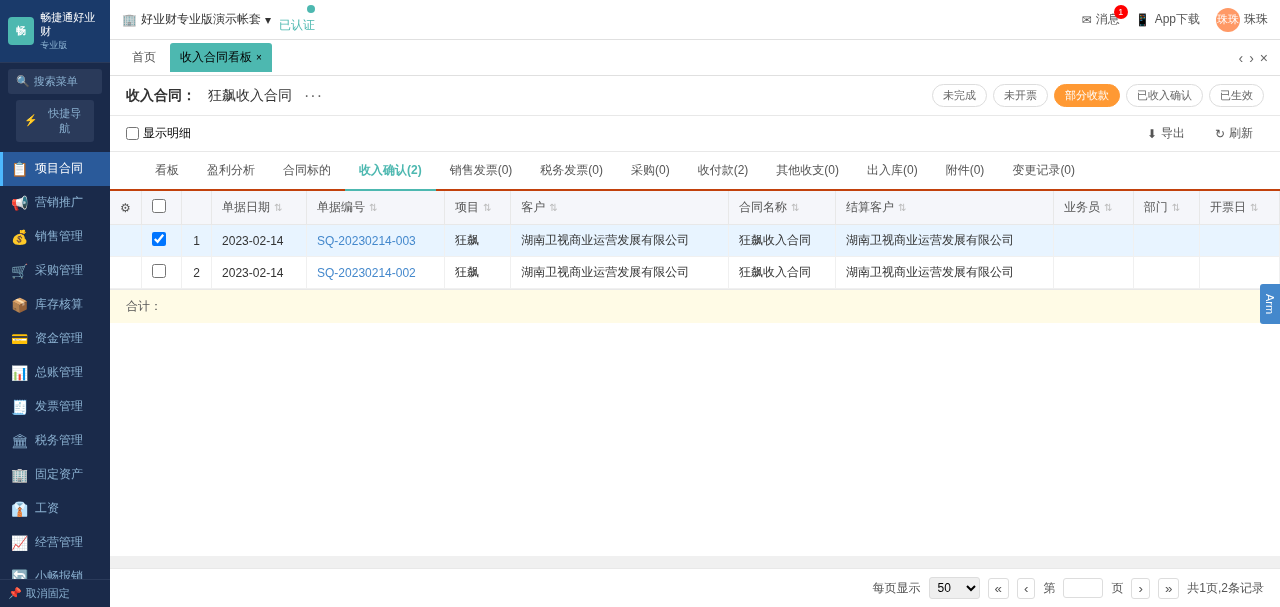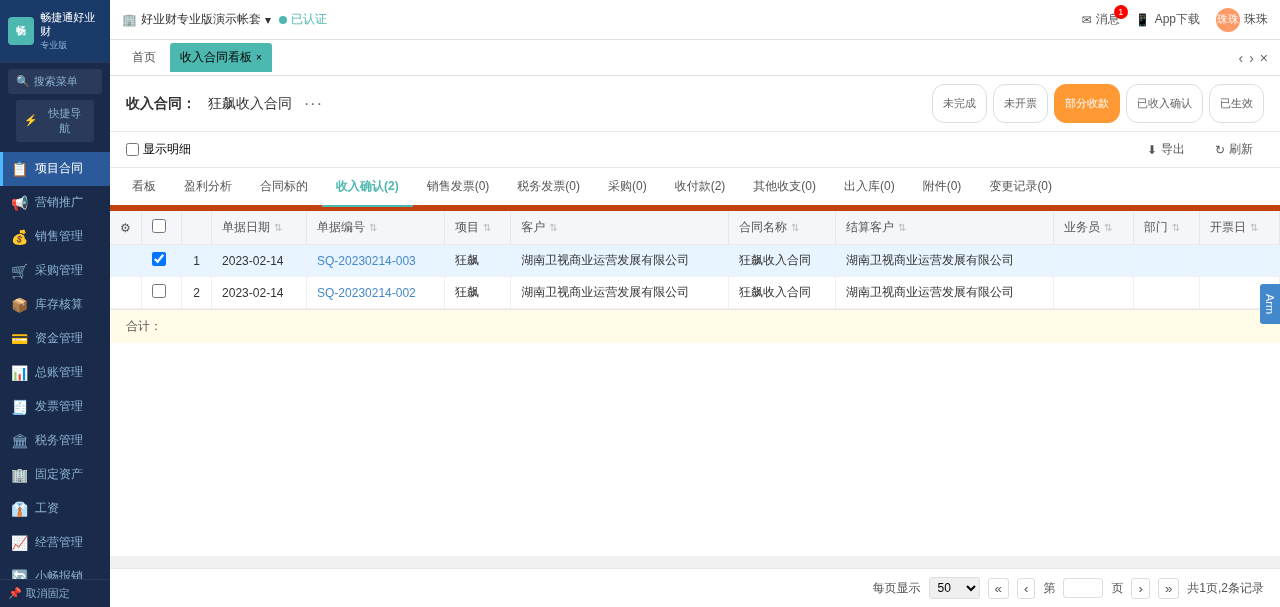--- a/index.html
+++ b/index.html
@@ -20,21 +20,21 @@
     .sidebar-scroll { overflow-y: auto; flex: 1; }
     .sidebar-scroll::-webkit-scrollbar { width: 4px; }
     .sidebar-scroll::-webkit-scrollbar-thumb { background: #2a3a5a; }
 
     
     .main { flex: 1; display: flex; flex-direction: column; height: 100%; overflow: hidden; }
 
     
     .topbar { background: white; border-bottom: 1px solid #e0e0e0; padding: 0 12px; height: 40px; display: flex; align-items: center; gap: 8px; flex-shrink: 0; }
     .topbar-company { display: flex; align-items: center; gap: 4px; font-size: 12px; color: #333; cursor: pointer; }
-    .topbar-certified { display: flex; align-items: center; gap: 4px; color: #4db8b0; font-size: 12px; }
+    .topbar-certified { display: flex; align-items: flex-end; gap: 4px; color: #4db8b0; font-size: 12px; flex-direction: column; }
     .topbar-certified-dot { width: 8px; height: 8px; background: #4db8b0; border-radius: 50%; }
     .topbar-right { margin-left: auto; display: flex; align-items: center; gap: 16px; }
     .topbar-action { display: flex; align-items: center; gap: 4px; font-size: 12px; color: #555; cursor: pointer; position: relative; }
     .topbar-badge { position: absolute; top: -6px; right: -8px; background: red; color: white; font-size: 9px; width: 14px; height: 14px; border-radius: 50%; display: flex; align-items: center; justify-content: center; }
     .topbar-avatar { width: 24px; height: 24px; border-radius: 50%; background: #ff9966; display: flex; align-items: center; justify-content: center; color: white; font-size: 11px; }
 
     
     .navtabs { background: white; border-bottom: 1px solid #e0e0e0; padding: 0 12px; height: 36px; display: flex; align-items: center; gap: 4px; flex-shrink: 0; }
     .navtab { padding: 6px 10px; font-size: 12px; color: #555; cursor: pointer; border-radius: 3px 3px 0 0; display: flex; align-items: center; gap: 4px; }
     .navtab.active { background: #4db8b0; color: #000000; text-align: right; }
@@ -43,31 +43,31 @@
     .navtab-ctrl-btn { cursor: pointer; font-size: 14px; color: #666; }
 
     
     .content { flex: 1; overflow: auto; background: #84cc16; padding: 0; display: flex; flex-direction: column; }
 
     
     .page-header { background: white; padding: 8px 16px; border-bottom: 1px solid #e8e8e8; display: flex; align-items: center; gap: 12px; flex-shrink: 0; }
     .page-title { font-size: 14px; font-weight: bold; color: #333; }
     .page-title-name { font-size: 14px; color: #333; }
     .page-status-bar { display: flex; align-items: center; gap: 6px; margin-left: auto; }
-    .status-btn { padding: 11px 10px; border-radius: 12px; font-size: 11px; border: 1px solid #ddd; background: white; cursor: pointer; color: #666; }
+    .status-btn { padding: 3px 10px; border-radius: 12px; font-size: 11px; border: 1px solid #ddd; background: white; cursor: pointer; color: #666; }
     .status-btn.active { background: #ff9933; color: white; border-color: #ff9933; }
     .more-btn { color: #666; cursor: pointer; font-size: 16px; letter-spacing: 1px; }
 
     
     .toolbar { background: white; padding: 4px 16px; border-bottom: 1px solid #e8e8e8; display: flex; align-items: center; gap: 8px; flex-shrink: 0; }
     .toolbar-right { margin-left: auto; display: flex; align-items: center; gap: 8px; }
     .toolbar-btn { display: flex; align-items: center; gap: 4px; padding: 4px 10px; font-size: 12px; color: #555; cursor: pointer; border: 1px solid transparent; border-radius: 3px; background: transparent; }
 
     
-    .tab-bar { background: white; padding: 0 8px; border-bottom: 6px solid #c2410c; display: flex; align-items: flex-end; flex-shrink: 0; }
+    .tab-bar { background: white; padding: 0 31px; border-bottom: 2px solid #c2410c; display: flex; align-items: flex-end; flex-shrink: 0; }
     .tab { padding: 10px 14px; font-size: 12px; color: #555; cursor: pointer; border-bottom: 2px solid transparent; margin-bottom: -2px; white-space: nowrap; }
     .tab.active { color: #4db8b0; border-bottom: 2px solid #4db8b0; font-weight: bold; text-align: right; }
 
     
     .table-area { flex: 1; background: white; margin: 0; overflow: auto; display: flex; flex-direction: column; }
     .data-table { width: 100%; border-collapse: collapse; font-size: 12px; }
     .data-table th { background: #f5f6fa; padding: 8px 10px; text-align: left; color: #555; font-weight: normal; border-bottom: 1px solid #e8e8e8; border-right: 1px solid #e8e8e8; white-space: nowrap; }
     .data-table td { padding: 7px 10px; color: #333; border-bottom: 1px solid #f0f0f0; border-right: 1px solid #f0f0f0; white-space: nowrap; }
     .data-table tr.selected td { background: #e8f4ff; }
     .data-table .link { color: #4488cc; text-decoration: none; cursor: pointer; }

